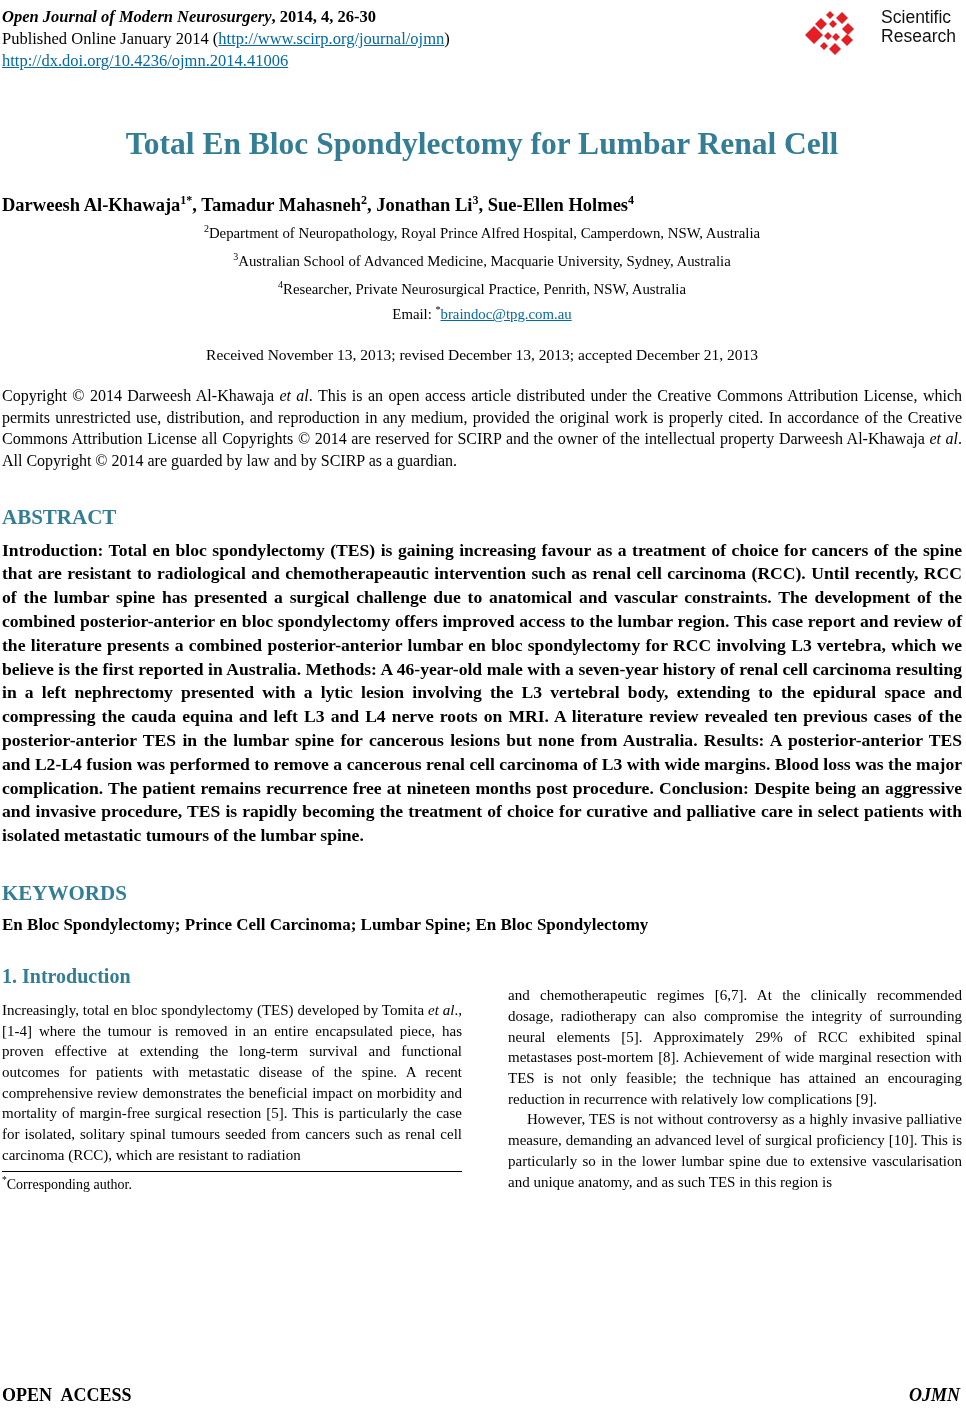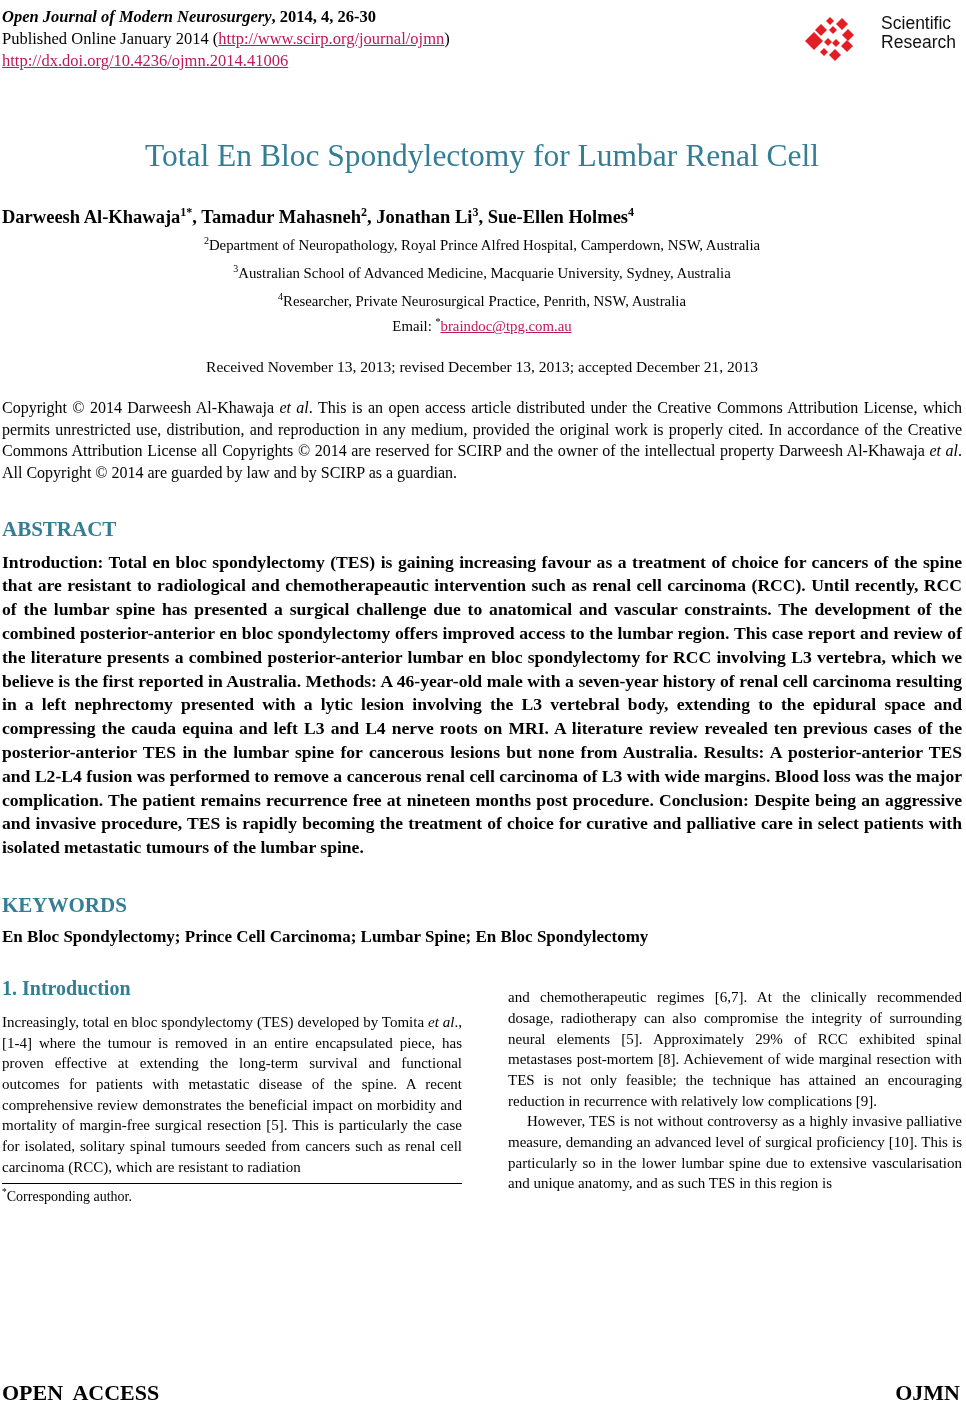--- a/index.html
+++ b/index.html
@@ -9,68 +9,68 @@
     width: 966px;
     height: 1414px;
     margin: 0 auto;
     background: #ffffff;
     font-family: "Liberation Serif", serif;
     color: #000000;
     padding: 6px 4px 0 2px;
     overflow: hidden;
   }
   
-  .hdr { display: flex; justify-content: space-between; align-items: center; }
+  .hdr { display: flex; justify-content: space-between; align-items: flex-start; }
   .hdr-left { font-size: 16.5px; line-height: 22px; }
   .hdr-journal { font-weight: bold; font-style: italic; }
   .hdr-issue { font-weight: bold; }
-  a.lnk { color: #be185d; text-decoration: underline; cursor: pointer; }
+  a.lnk { color: #0369a1; text-decoration: underline; cursor: pointer; }
   .hdr-logo { display: flex; align-items: flex-start; gap: 20px; margin-right: 6px; margin-top: 2px; }
   .logo-text { font-family: "Liberation Sans", sans-serif; font-size: 17.5px; line-height: 19px; color: #111111; }
   
   .title {
-    margin-top: 60px;
+    margin-top: 48px;
     text-align: center;
     font-size: 31.5px;
     line-height: 47px;
-    font-weight: normal;
+    font-weight: bold;
     color: #347e95;
   }
   .authors { margin-top: 26px; text-align: left; font-size: 18.5px; font-weight: bold; }
   .authors sup { font-size: 12px; }
   .affil { text-align: center; font-size: 14.8px; line-height: 20.8px; margin-top: 3px; }
   .affil sup { font-size: 10px; }
   .email-line { text-align: center; font-size: 14.8px; line-height: 21px; }
   .email-line sup { font-size: 10px; }
   .received { text-align: center; font-size: 15.5px; margin-top: 21px; }
   
   .copyright { margin-top: 21px; font-size: 16px; line-height: 21.6px; text-align: justify; }
   .it { font-style: italic; }
   
   .sect-head { margin-top: 33px; font-size: 21px; font-weight: bold; color: #347e95; }
   .abstract-body { margin-top: 9px; font-size: 17.6px; line-height: 23.8px; font-weight: bold; text-align: justify; }
   .keywords-body { margin-top: 9px; font-size: 17px; font-weight: bold; }
   
-  .cols { display: flex; margin-top: 30px; align-items: center; }
+  .cols { display: flex; margin-top: 30px; align-items: flex-end; }
   .col-left { width: 460px; flex: none; }
   .col-gap { width: 46px; flex: none; }
   .col-right { flex: 1; }
   .intro-head { font-size: 20px; font-weight: bold; color: #347e95; margin-bottom: 12px; }
   .body-p { font-size: 15px; line-height: 20.7px; text-align: justify; }
   .indent { text-indent: 19px; }
   .footnote-rule { border: none; border-top: 1.4px solid #000; margin-top: 5px; }
   .footnote { font-size: 14px; margin-top: 3px; }
   .footnote sup { font-size: 9.5px; }
   
   .footer {
     position: absolute; left: 2px; right: 6px; bottom: 8px;
     display: flex; justify-content: space-between;
-    font-size: 22px; font-weight: bold;
+    font-size: 18px; font-weight: bold;
   }
-  .footer .right { }
+  .footer .right { font-style: italic; }
   .footer .left { word-spacing: 5px; }
 </style>
 </head>
 <body>
 
 <div class="page">
 
   <div class="hdr">
     <div class="hdr-left">
       <div><span class="hdr-journal">Open Journal of Modern Neurosurgery</span><span class="hdr-issue">, 2014, 4, 26-30</span></div>

